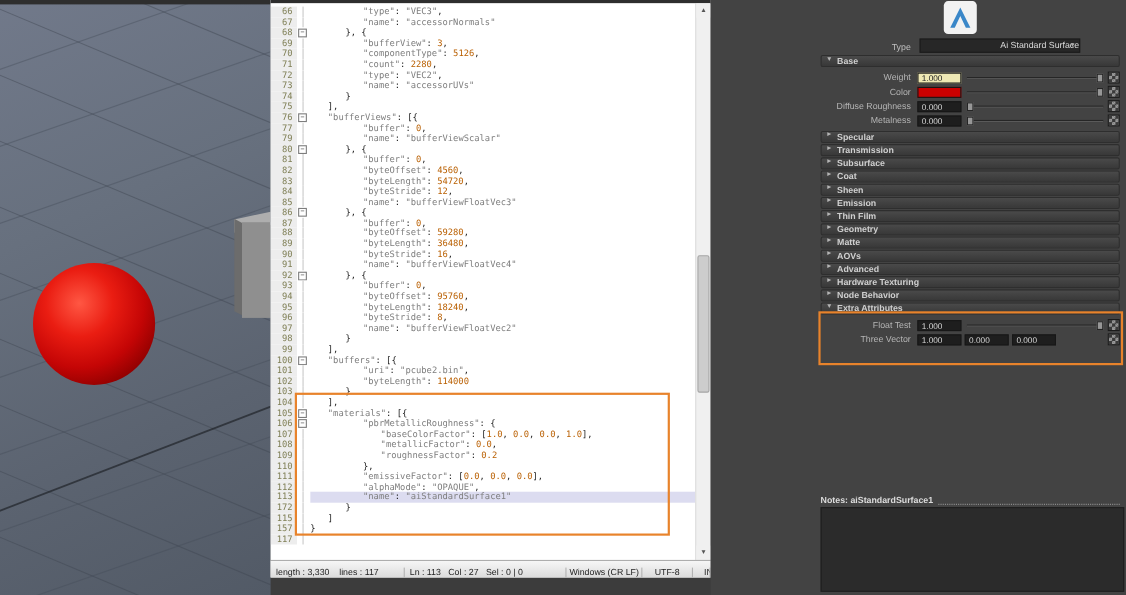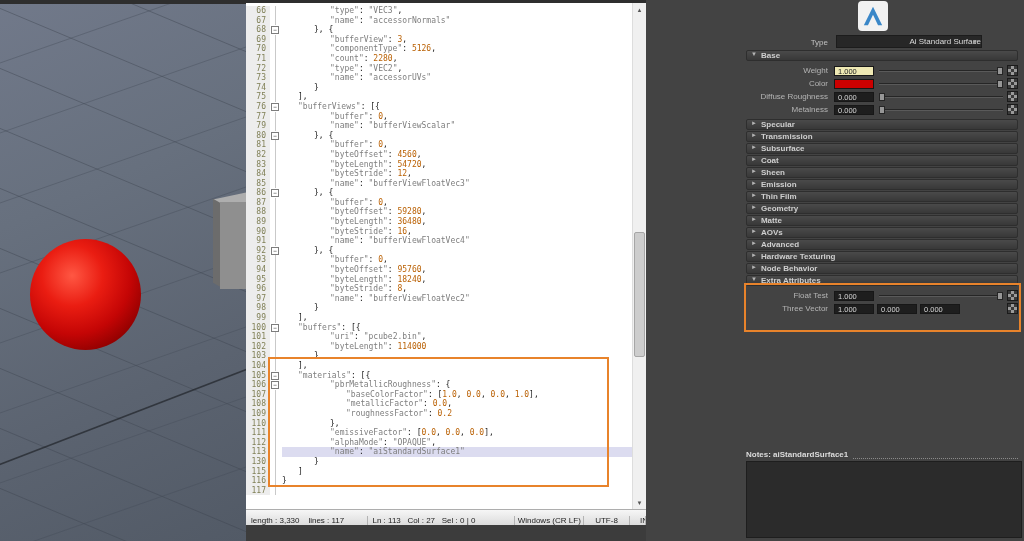--- a/index.html
+++ b/index.html
@@ -443,35 +443,35 @@
             <span class="code" style="padding-left: 48px;"><span class="tk-s">"alphaMode"</span><span class="tk-p">: </span><span class="tk-s">"OPAQUE"</span><span class="tk-p">,</span></span>
           </div>
           <div class="code-row current">
             <span class="ln">113</span>
             <span class="fold">
               <i class="fline"></i>
             </span>
             <span class="code" style="padding-left: 48px;"><span class="tk-s">"name"</span><span class="tk-p">: </span><span class="tk-s">"aiStandardSurface1"</span></span>
           </div>
           <div class="code-row">
-            <span class="ln">130</span>
+            <span class="ln">172</span>
             <span class="fold">
               <i class="fline"></i>
             </span>
             <span class="code" style="padding-left: 32px;"><span class="tk-p">}</span></span>
           </div>
           <div class="code-row">
             <span class="ln">115</span>
             <span class="fold">
               <i class="fline"></i>
             </span>
             <span class="code" style="padding-left: 16px;"><span class="tk-p">]</span></span>
           </div>
           <div class="code-row">
-            <span class="ln">116</span>
+            <span class="ln">157</span>
             <span class="fold">
               <i class="fline"></i>
             </span>
             <span class="code" style="padding-left: 0px;"><span class="tk-p">}</span></span>
           </div>
           <div class="code-row">
             <span class="ln">117</span>
             <span class="fold">
               <i class="fline"></i>
             </span>

